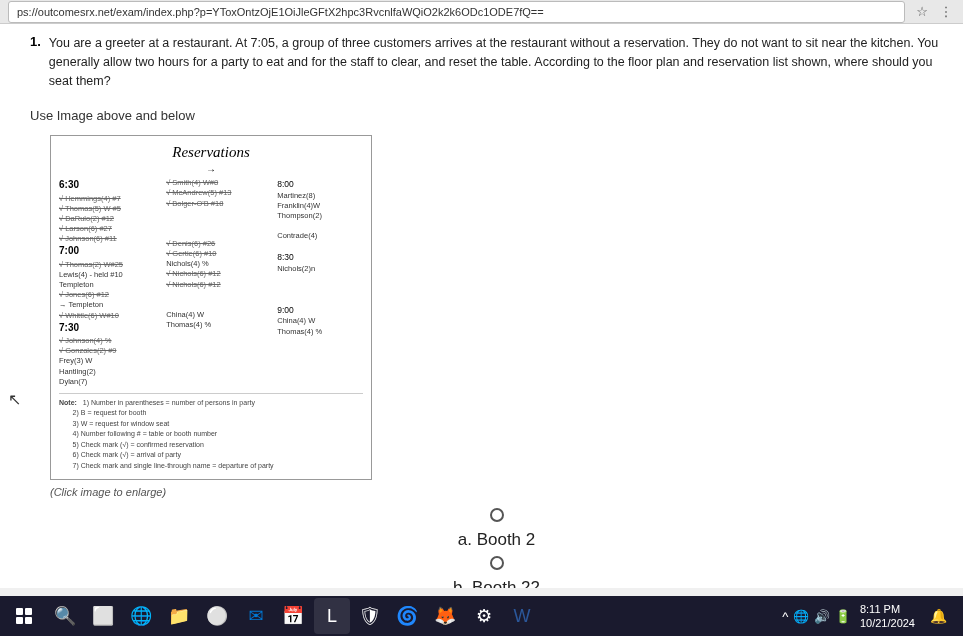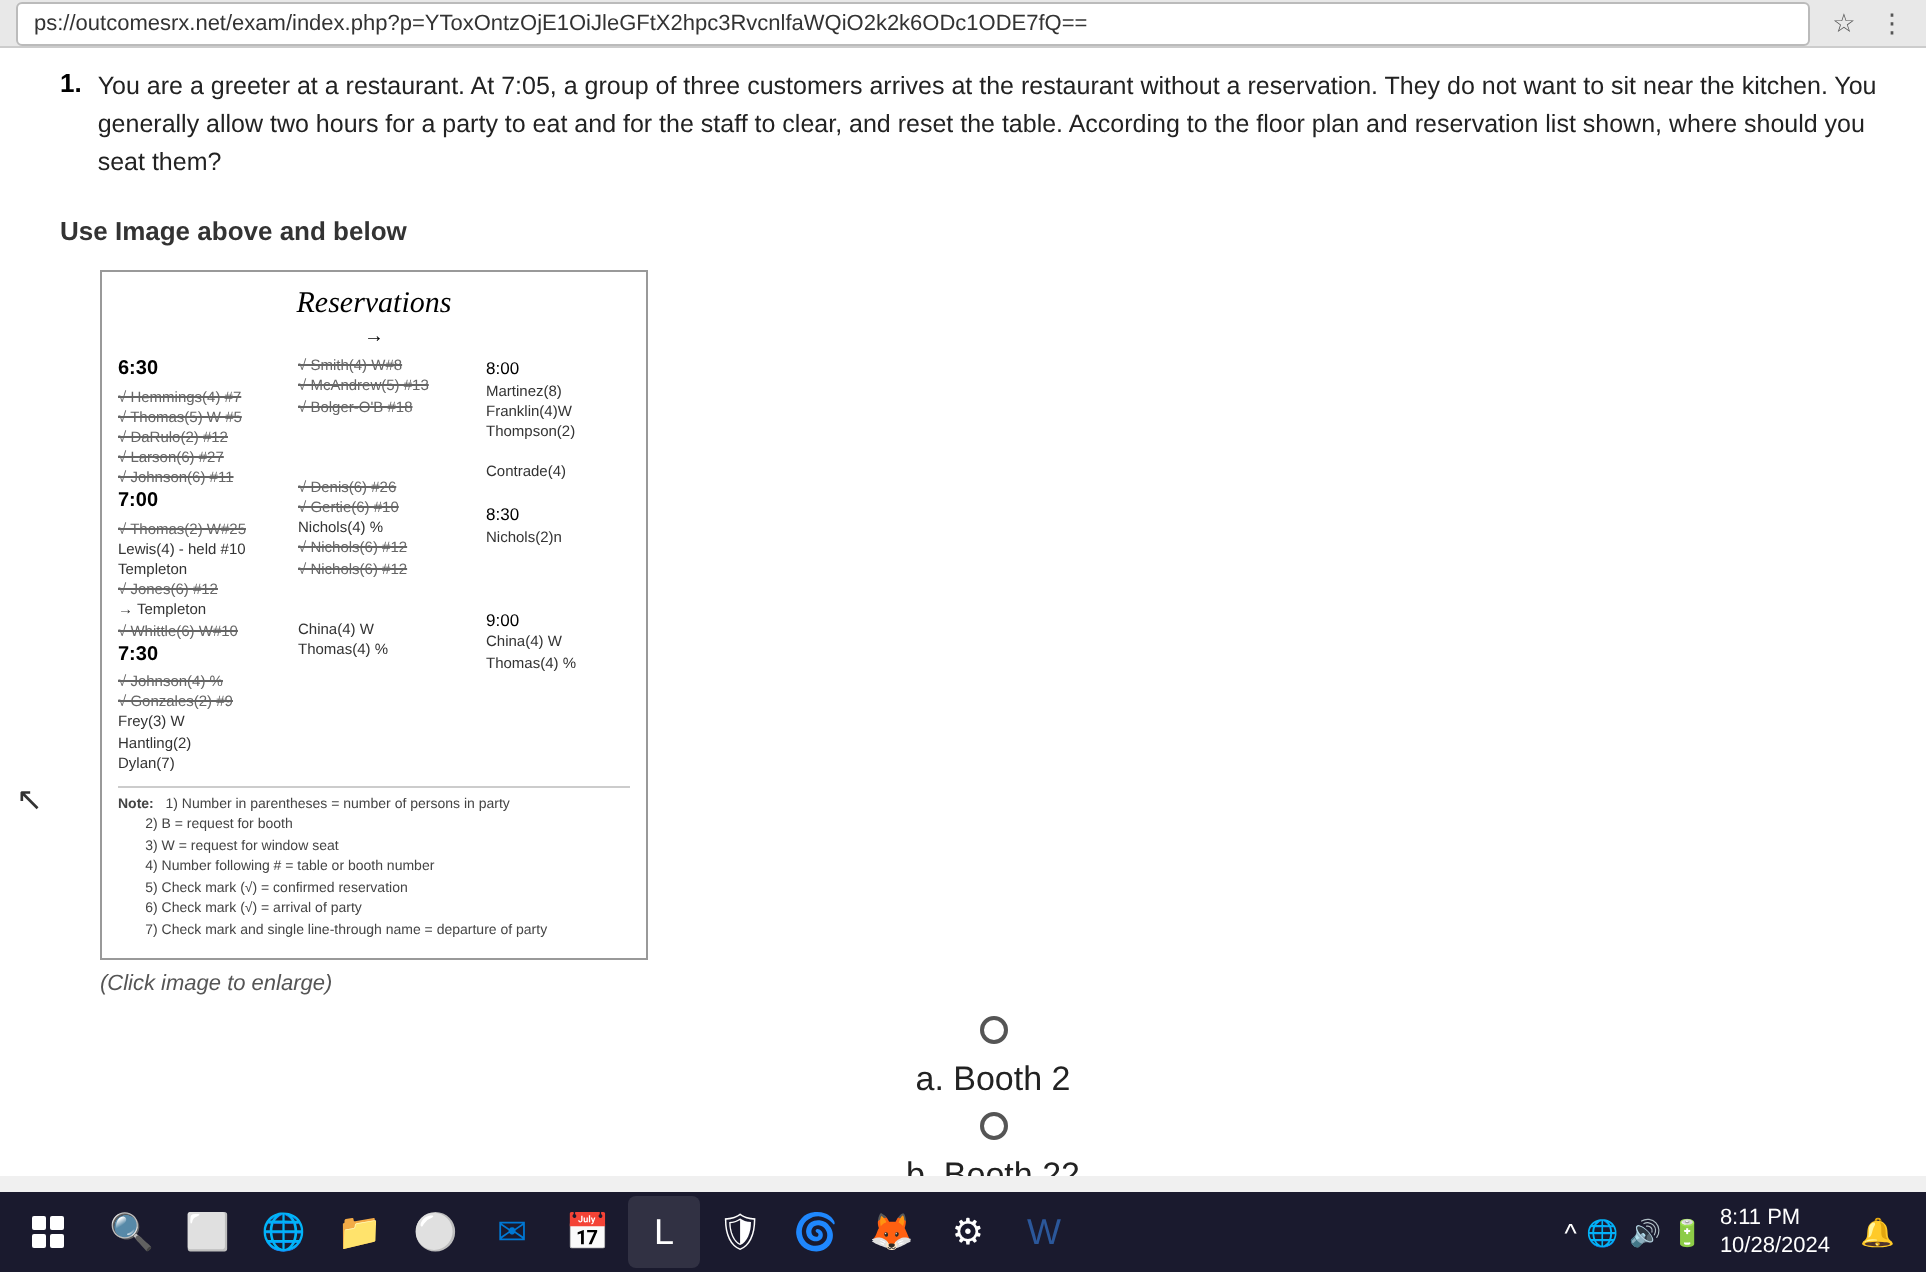--- a/index.html
+++ b/index.html
@@ -73,26 +73,26 @@
       font-size: 12.5px;
       line-height: 1.5;
       color: #222;
       margin-bottom: 10px;
     }
 
     .use-image {
       font-size: 13px;
       color: #333;
       margin-bottom: 12px;
-      font-weight: 700;
+      font-weight: 400;
     }
 
     
     .reservations-container {
-      width: 274px;
+      width: 322px;
       border: 1px solid #999;
       margin: 0 auto 6px 20px;
       background: white;
       padding: 8px;
       font-size: 9px;
     }
 
     .reservations-title {
       text-align: center;
       font-family: 'Georgia', serif;
@@ -419,17 +419,17 @@
   </div>
   <div class="taskbar-right">
     <div class="taskbar-icons-right">
       <span>^</span>
       <span>🌐</span>
       <span>🔊</span>
       <span>🔋</span>
     </div>
     <div class="taskbar-time">
       <div>8:11 PM</div>
-      <div>10/28/2024</div>
+      <div>10/21/2024</div>
     </div>
     <div class="taskbar-btn">🔔</div>
   </div>
 </div>
 
 </body></html>

